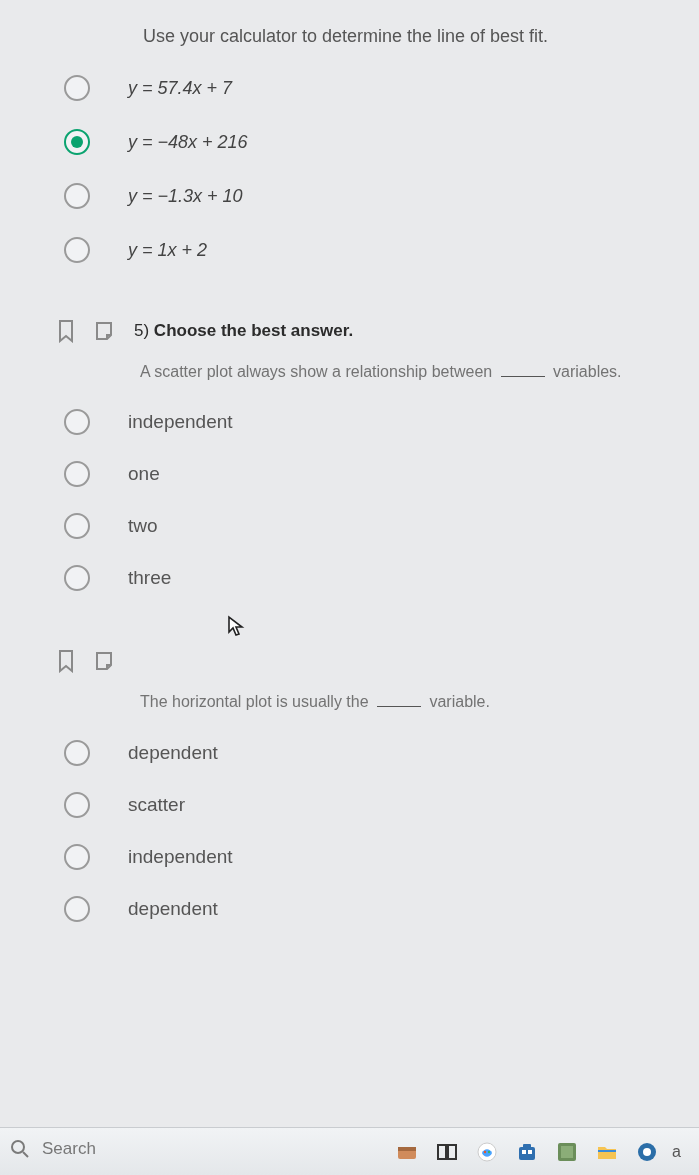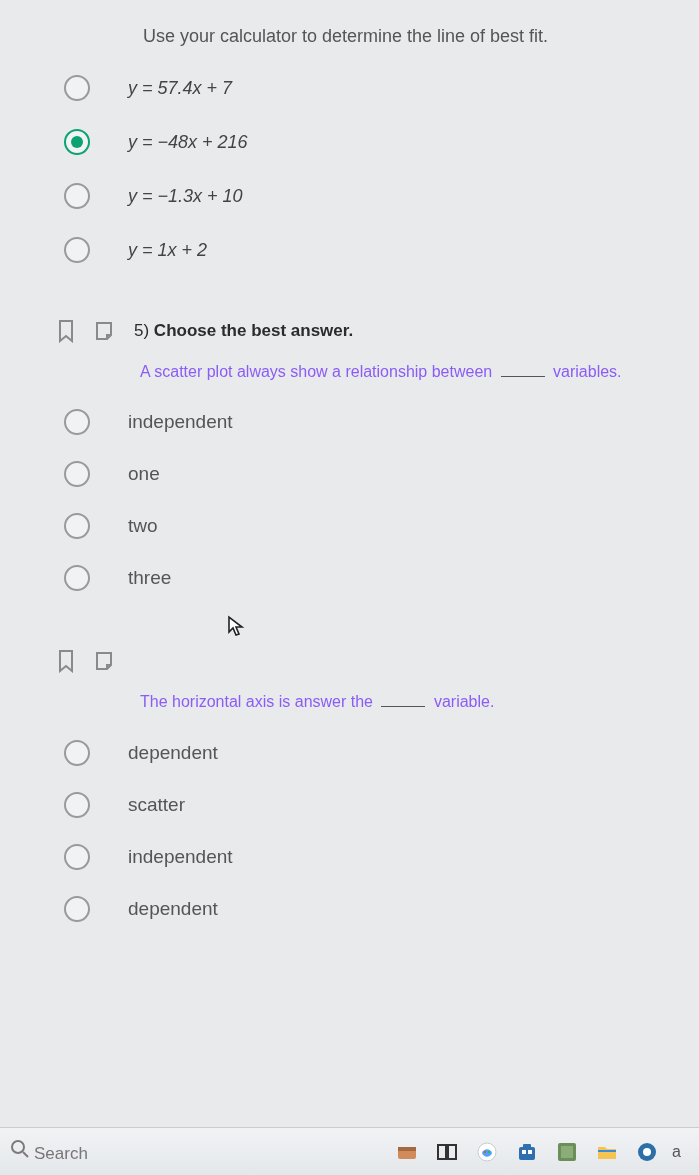--- a/index.html
+++ b/index.html
@@ -15,29 +15,29 @@
     background:#f1f2f4; cursor:pointer;
   }
   .radio.selected { border-color:#0aa36f; }
   .radio.selected::after { content:""; width:12px; height:12px; border-radius:50%; background:#0aa36f; }
   .opt-label { font-size:18px; color:#444; font-style:italic; }
   .q-block { margin-bottom:24px; }
   .q-head { display:flex; align-items:center; gap:18px; margin-bottom:18px; }
   .bookmark-icon, .flag-icon { color:#7a7a7a; display:inline-flex; }
   .q-title { font-size:17px; color:#2c2c2c; }
   .q-title b { font-weight:700; }
-  .q-body { font-size:16px; color:#8b5cf6; margin:6px 0 26px 84px; padding-right:10px; line-height:1.4; }
+  .q-body { font-size:16px; color:#737373; margin:6px 0 26px 84px; padding-right:10px; line-height:1.4; }
   .choices { display:flex; flex-direction:column; gap:26px; padding-left:8px; }
   .choice-label { font-size:19px; color:#555; }
   .cursor { margin:10px 0 8px 170px; color:#333; }
   .taskbar {
     height:48px; background:linear-gradient(#f1f3f5,#e4e7ea); border-top:1px solid #c9ccd0;
     display:flex; align-items:center; padding:0 10px; gap:14px;
   }
-  .search-wrap { display:flex; align-items:flex-end; gap:4px; color:#777; font-size:17px; flex:0 0 180px; }
+  .search-wrap { display:flex; align-items:flex-start; gap:12px; color:#777; font-size:17px; flex:0 0 180px; }
   .spacer { flex:1; }
   .tb-icons { display:flex; align-items:center; gap:18px; }
   .tb-ic { width:22px; height:22px; display:inline-flex; align-items:center; justify-content:center; }
   .right-letter { margin-left:auto; font-size:16px; color:#555; padding-right:8px; }
   .blank { display:inline-block; border-bottom:1px solid #555; width:44px; vertical-align:baseline; margin:0 4px; }
 </style>
 </head>
 <body>
 <div class="page">
 
@@ -121,21 +121,21 @@
             </svg>
       </span>
       <span class="flag-icon">
         <svg width="22" height="22" viewBox="0 0 22 22" fill="none" stroke="#8a8a8a" stroke-width="2">
               <path d="M3 3h14v12l-4 4H3V3z"></path>
               <path d="M13 19v-4h4"></path>
             </svg>
       </span>
     </div>
     <div class="q-body">
-      <span>The horizontal axis is answer the </span><span class="blank"></span><span> variable.</span>
+      <span>The horizontal plot is usually the </span><span class="blank"></span><span> variable.</span>
     </div>
     <div class="choices">
       <div class="opt-row">
         <span class="radio"></span>
         <span class="choice-label">dependent</span>
       </div>
       <div class="opt-row">
         <span class="radio"></span>
         <span class="choice-label">scatter</span>
       </div>

